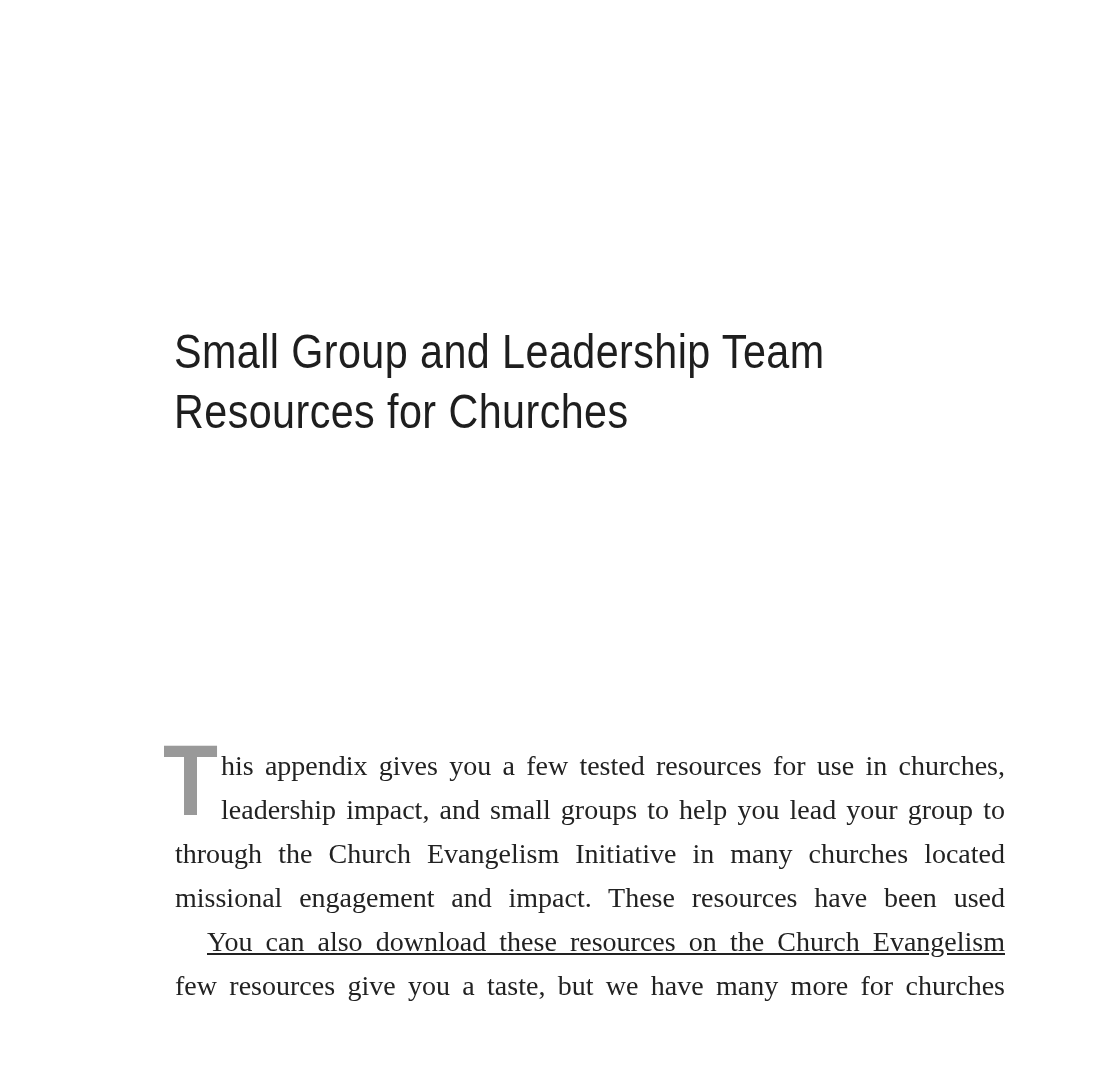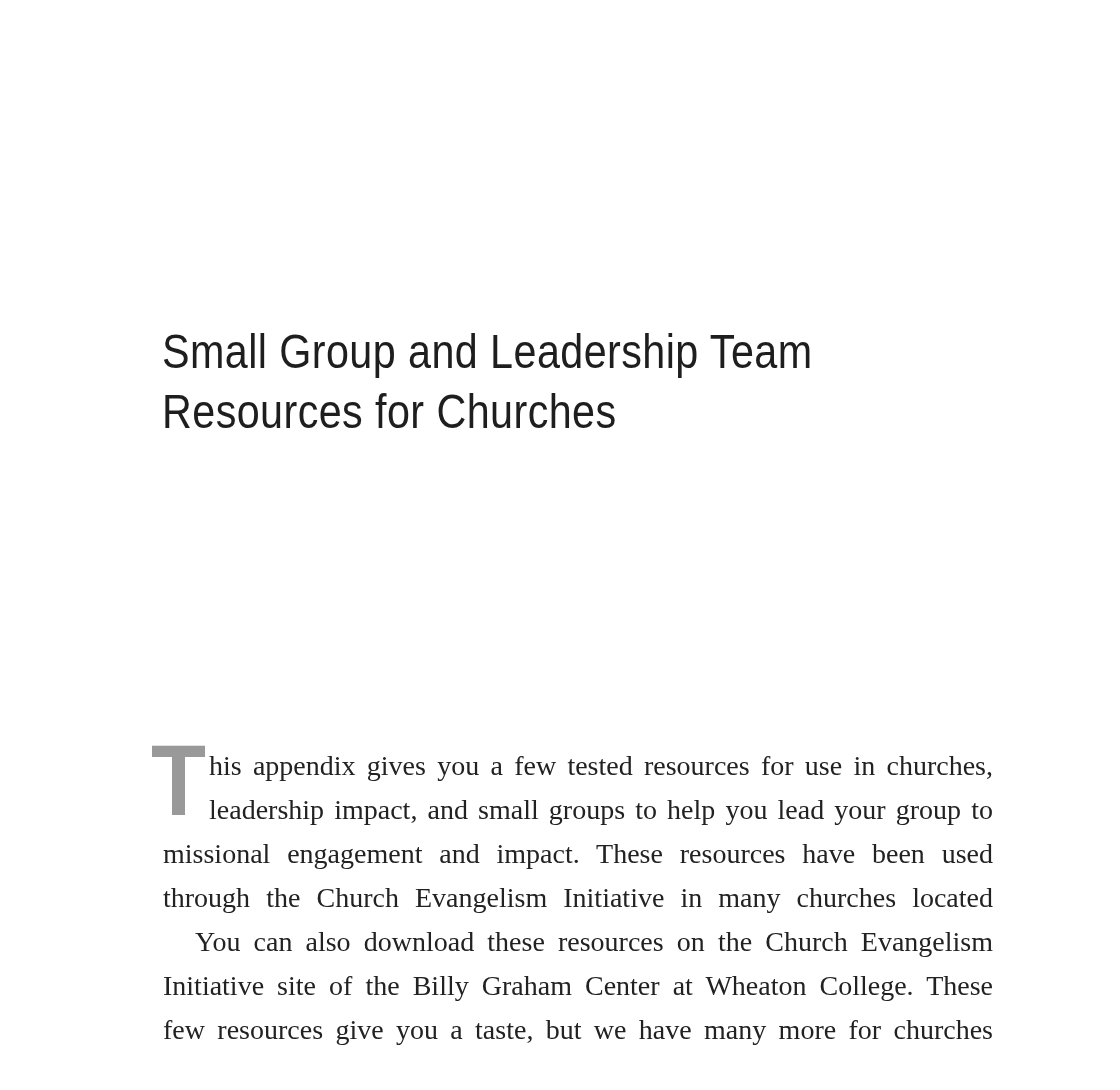--- a/index.html
+++ b/index.html
@@ -1,34 +1,34 @@
 <!DOCTYPE html>
 <html><head>
 <meta charset="utf-8">
 <style>
   html, body { margin: 0; padding: 0; background: #ffffff; }
   body { width: 1120px; height: 1090px; overflow: hidden; position: relative; }
-  .page { position: absolute; left: 0; top: 0; width: 1014px; height: 1090px; background: #fff; }
+  .page { position: absolute; left: 12px; top: 0; width: 1014px; height: 1090px; background: #fff; }
   .title {
     position: absolute; left: 162px; top: 322px; width: 880px;
     font-family: "Liberation Sans", sans-serif;
     font-size: 48px; line-height: 60px; color: #1e1e1e;
     letter-spacing: 0.5px; transform: scaleX(0.86); transform-origin: left top;
     white-space: nowrap;
   }
   .title div { display: block; }
   .body {
     position: absolute; left: 163px; top: 744px; width: 830px;
     font-family: "Liberation Serif", serif;
     font-size: 28px; line-height: 44px; color: #222;
   }
   .line { display: block; white-space: nowrap; text-align: justify; text-align-last: justify; height: 44px; }
   .line.last { text-align-last: left; }
   .indent1 { padding-left: 46px; }
-  .indent2 { padding-left: 32px; }
+  .indent2 { padding-left: 32px; text-decoration: underline; }
   .dropcap {
     position: absolute; left: 151px; top: 744px;
     width: 56px; height: 76px; overflow: hidden;
   }
   .dropcap span {
     display: block; font-family: "Liberation Sans", sans-serif; font-weight: bold;
     font-size: 100px; line-height: 76px; color: #999999; margin-top: -2px;
     transform: scaleX(0.9); transform-origin: left top;
   }
 </style>
@@ -42,22 +42,21 @@
   </h1>
 
   <div class="dropcap">
     <span>T</span>
   </div>
 
   <div class="body">
     <div>
       <span class="line indent1">his appendix gives you a few tested resources for use in churches,</span>
       <span class="line indent1">leadership impact, and small groups to help you lead your group to</span>
+      <span class="line">through the Church Evangelism Initiative in many churches located</span>
       <span class="line">missional engagement and impact. These resources have been used</span>
-      <span class="line">through the Church Evangelism Initiative in many churches located</span>
     </div>
     <div>
       <span class="line indent2">You can also download these resources on the Church Evangelism</span>
-      <span class="line">Initiative site of the Billy Graham Center at Wheaton College. These</span>
       <span class="line">few resources give you a taste, but we have many more for churches</span>
     </div>
   </div>
 </div>
 
 </body></html>

